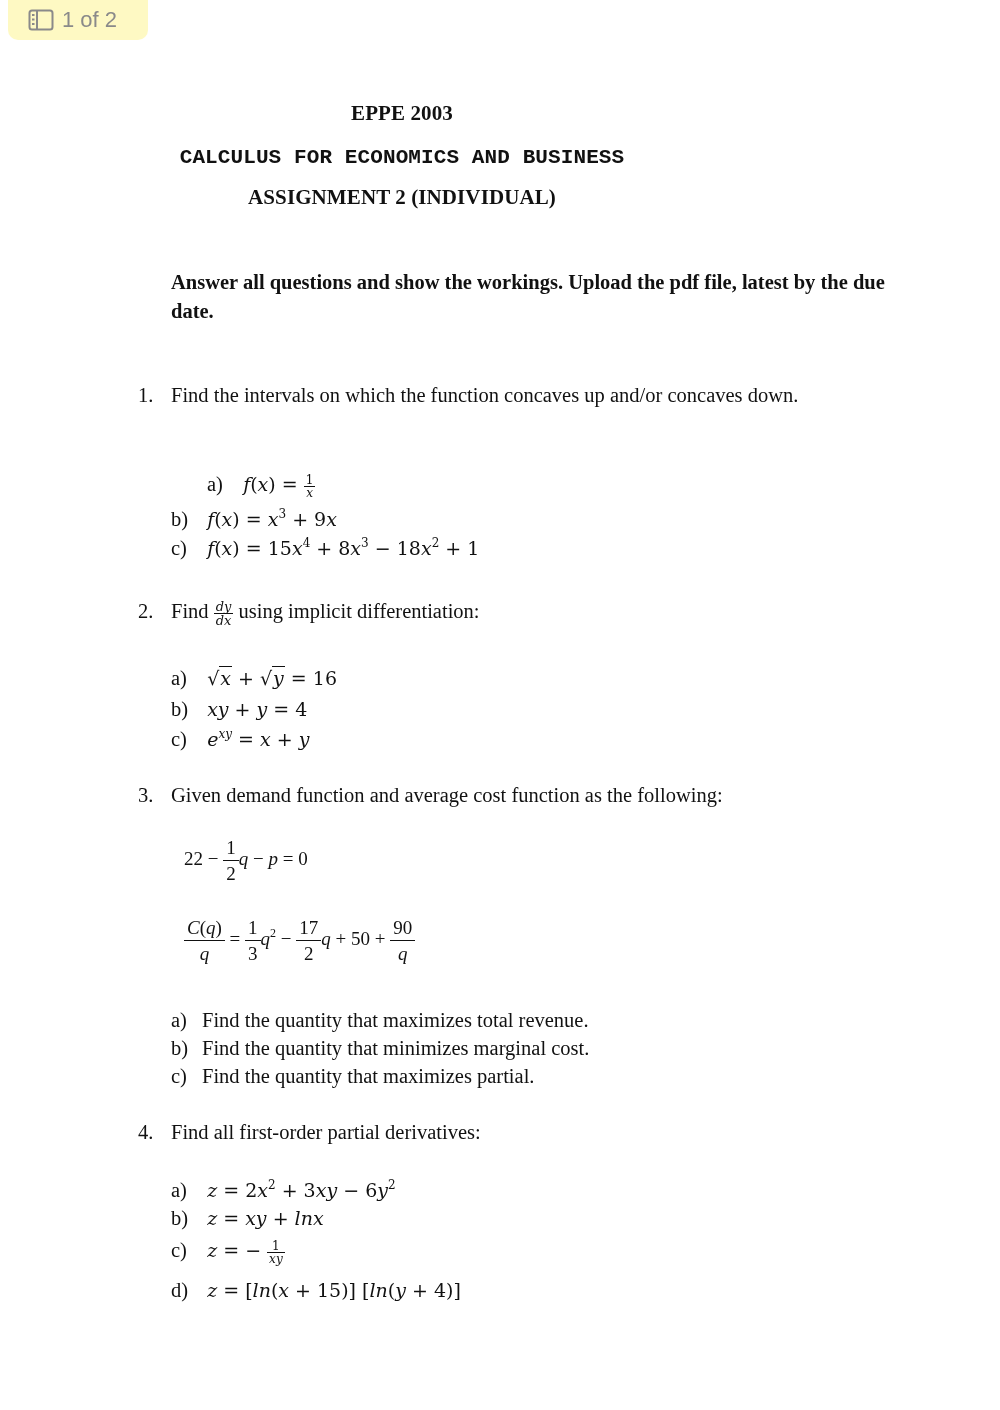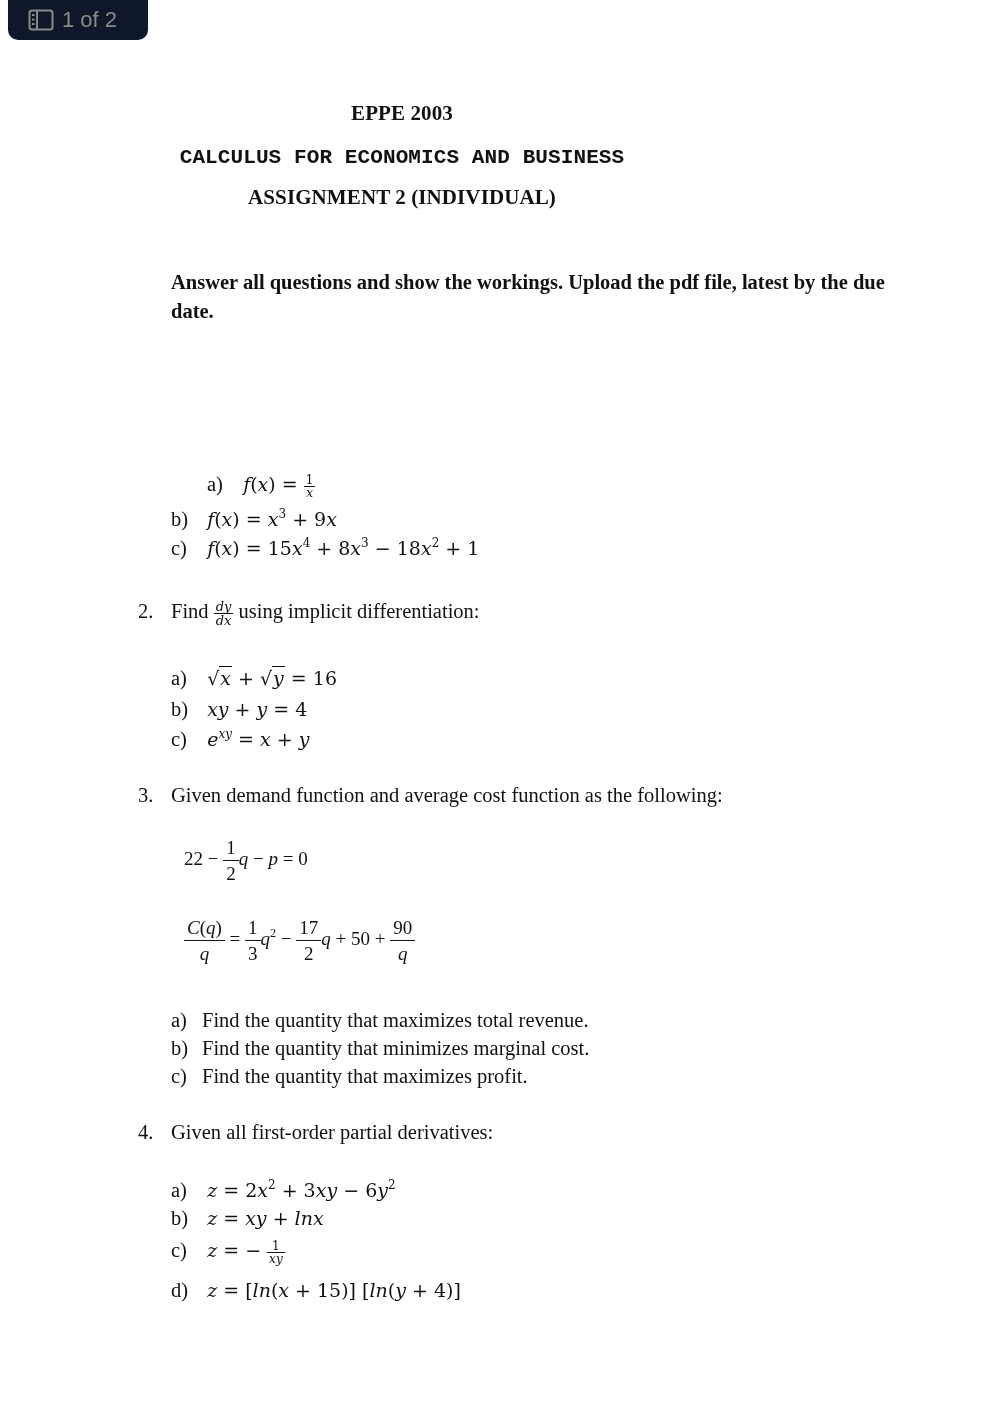--- a/index.html
+++ b/index.html
@@ -1,17 +1,17 @@
 <!DOCTYPE html>
 <html><head>
 <meta charset="utf-8">
 <style>
   html, body { margin:0; padding:0; background:#ffffff; }
   body { width:1000px; height:1410px; position:relative; overflow:hidden; font-family:"Liberation Serif","DejaVu Serif",serif; color:#111; }
-  .page-indicator { position:absolute; left:8px; top:0; width:140px; height:40px; background:#0f172a; border-radius:0 0 10px 10px; display:flex; align-items:center; padding-left:20px; box-sizing:border-box; color:#8a8a8a; font-family:"Liberation Sans","DejaVu Sans",sans-serif; font-size:22px; }
+  .page-indicator { position:absolute; left:8px; top:0; width:140px; height:40px; background:#fef9c3; border-radius:0 0 10px 10px; display:flex; align-items:center; padding-left:20px; box-sizing:border-box; color:#8a8a8a; font-family:"Liberation Sans","DejaVu Sans",sans-serif; font-size:22px; }
   .page-indicator svg { margin-right:8px; }
   .hdr { position:absolute; left:0; width:804px; text-align:center; font-weight:bold; font-size:21px; letter-spacing:0.1px; }
   .instr { position:absolute; left:171px; top:268px; width:730px; font-weight:bold; font-size:20.5px; line-height:29px; }
   .q { position:absolute; left:138px; font-size:20.5px; line-height:28px; }
   .q .num { display:inline-block; width:33px; }
   .q .cont { padding-left:33px; }
   .item { position:absolute; left:171px; font-size:20.5px; line-height:28px; white-space:nowrap; }
   .item .lbl { display:inline-block; width:31px; }
   .math { font-family:"DejaVu Serif","Liberation Serif",serif; font-size:19px; }
   .mi { font-style:italic; }
@@ -40,20 +40,21 @@
   <span>1 of 2</span>
 </div>
 
 <div class="hdr" style="top:101px;">EPPE 2003</div>
 <div class="hdr" style="top:146px;font-family:Liberation Mono, monospace;">CALCULUS FOR ECONOMICS AND BUSINESS</div>
 <div class="hdr" style="top:185px;">ASSIGNMENT 2 (INDIVIDUAL)</div>
 
 <div class="instr">Answer all questions and show the workings. Upload the pdf file, latest by the due date.</div>
 
 <div class="q" style="top:381px;">
+  <div><span class="num">1.</span><span>Find the intervals on which the function concaves up and/or concaves down.</span></div>
 </div>
 
 <div class="item" style="top:470px;margin-left:36px;">
   <span class="lbl">a)</span>
   <span class="math"><span class="mi">f</span>(<span class="mi">x</span>) = <span class="frac small"><span class="n">1</span><span class="d mi">x</span></span></span>
 </div>
 <div class="item" style="top:505px;">
   <span class="lbl">b)</span>
   <span class="math"><span class="mi">f</span>(<span class="mi">x</span>) = <span class="mi">x</span><sup>3</sup> + 9<span class="mi">x</span></span>
 </div>
@@ -93,25 +94,25 @@
   <span class="frac big"><span class="n"><span class="mi">C</span>(<span class="mi">q</span>)</span><span class="d mi">q</span></span> = <span class="frac big"><span class="n">1</span><span class="d">3</span></span><span class="mi">q</span><sup>2</sup> − <span class="frac big"><span class="n">17</span><span class="d">2</span></span><span class="mi">q</span> + 50 + <span class="frac big"><span class="n">90</span><span class="d mi">q</span></span>
 </div>
 
 <div class="item" style="top:1006px;">
   <span class="lbl">a)</span><span>Find the quantity that maximizes total revenue.</span>
 </div>
 <div class="item" style="top:1034px;">
   <span class="lbl">b)</span><span>Find the quantity that minimizes marginal cost.</span>
 </div>
 <div class="item" style="top:1062px;">
-  <span class="lbl">c)</span><span>Find the quantity that maximizes profit.</span>
+  <span class="lbl">c)</span><span>Find the quantity that maximizes partial.</span>
 </div>
 
 <div class="q" style="top:1118px;">
-  <span class="num">4.</span><span>Given all first-order partial derivatives:</span>
+  <span class="num">4.</span><span>Find all first-order partial derivatives:</span>
 </div>
 
 <div class="item" style="top:1176px;">
   <span class="lbl">a)</span>
   <span class="math"><span class="mi">z</span> = 2<span class="mi">x</span><sup>2</sup> + 3<span class="mi">xy</span> − 6<span class="mi">y</span><sup>2</sup></span>
 </div>
 <div class="item" style="top:1204px;">
   <span class="lbl">b)</span>
   <span class="math"><span class="mi">z</span> = <span class="mi">xy</span> + <span class="mi">lnx</span></span>
 </div>

